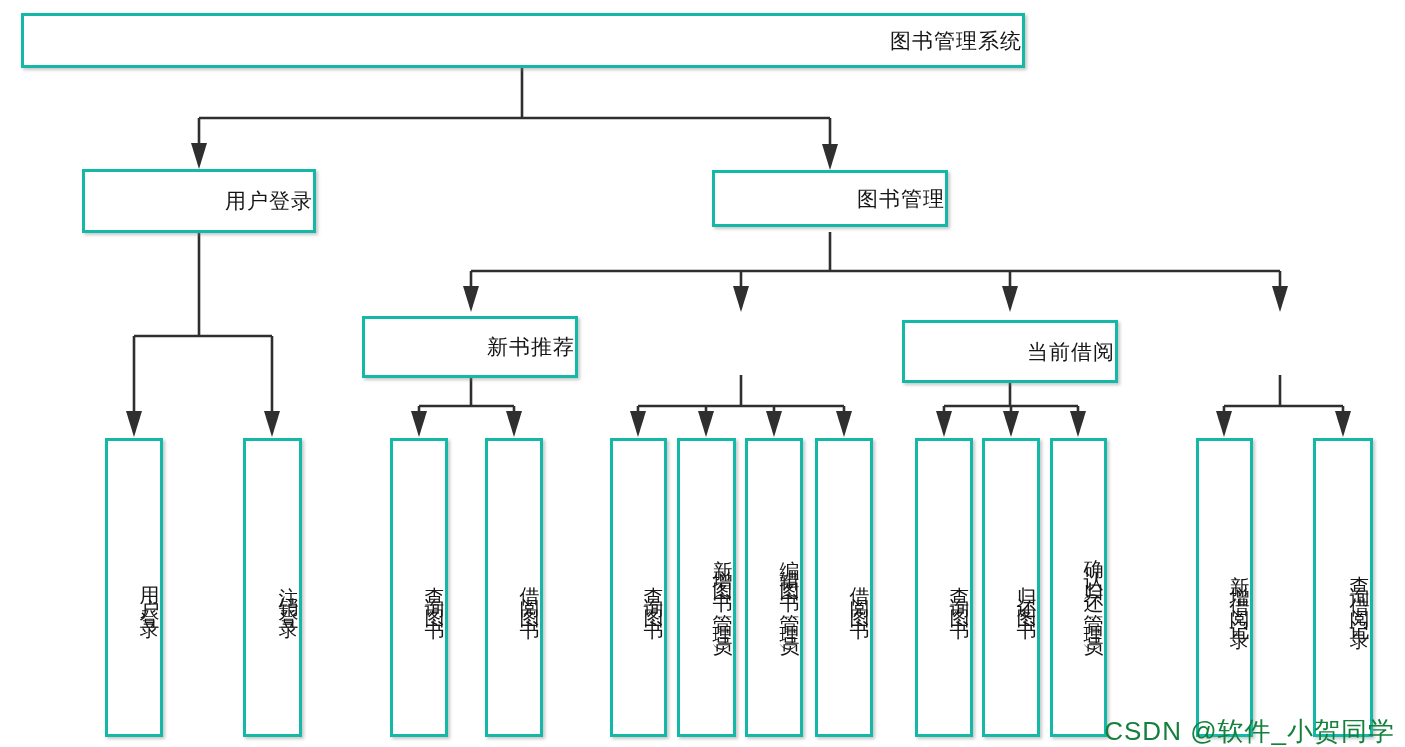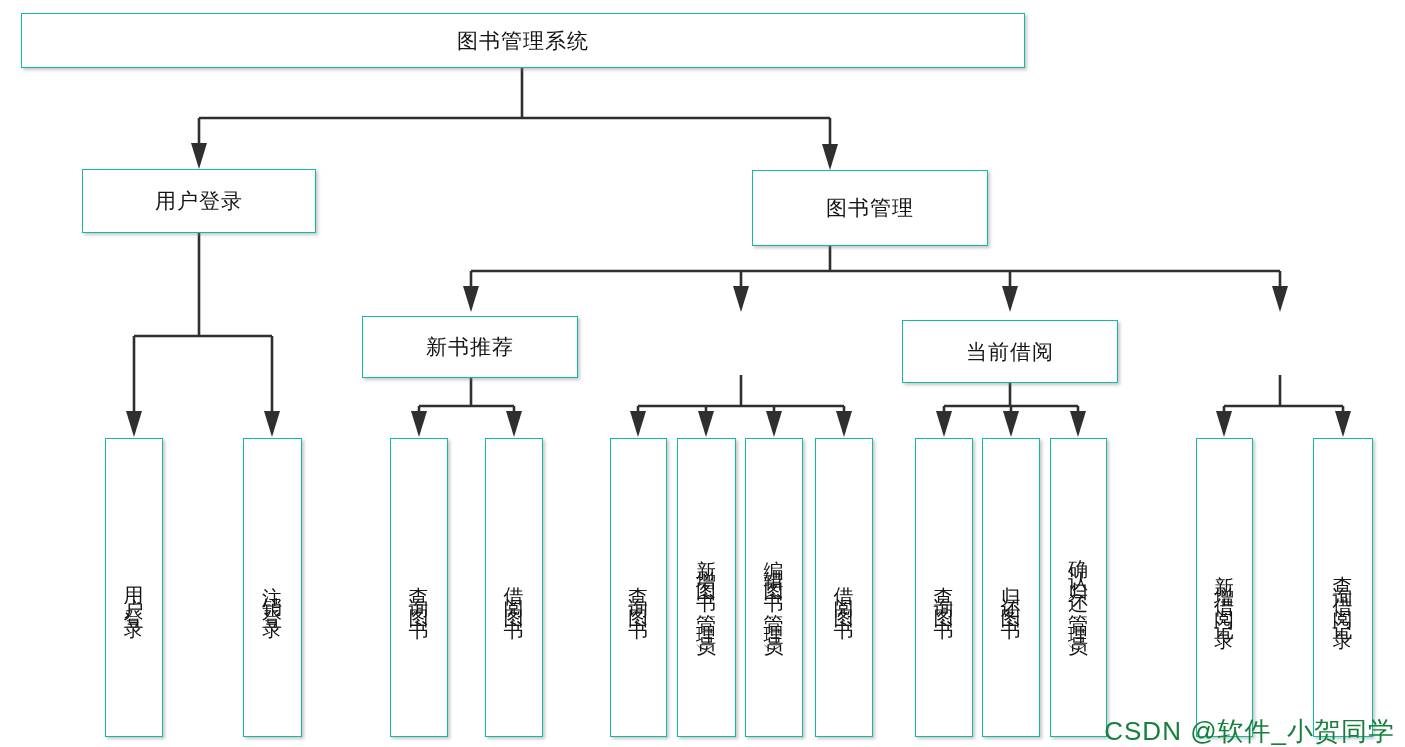--- a/index.html
+++ b/index.html
@@ -17,24 +17,24 @@
   }
   #connector-layer {
     position: absolute;
     left: 0; top: 0;
     width: 1405px; height: 747px;
   }
   .box {
     position: absolute;
     box-sizing: border-box;
     background: #ffffff;
-    border: 1px solid #14b8a6;
+    border: 3px solid #14b8a6;
     display: flex;
     align-items: center;
-    justify-content: center;
+    justify-content: flex-end;
     color: #151515;
     box-shadow: 2px 2px 3px rgba(130,130,130,0.45);
   }
   .hbox {
     font-size: 21px;
     letter-spacing: 1px;
   }
   .vbox .vtext {
     writing-mode: vertical-rl;
     text-orientation: mixed;
@@ -42,21 +42,21 @@
     line-height: 1;
     letter-spacing: 11px;
     margin-bottom: -11px; 
     color: #151515;
     white-space: nowrap;
   }
   
   .n-root   { left: 21px;  top: 13px;  width: 1004px; height: 55px; }
   
   .n-login  { left: 82px;  top: 169px; width: 234px;  height: 64px; }
-  .n-mgmt   { left: 712px; top: 170px; width: 236px;  height: 76px; margin-left: 40px; }
+  .n-mgmt   { left: 712px; top: 170px; width: 236px;  height: 57px; }
   
   .n-g0 { left: 362px;  top: 316px; width: 216px; height: 62px; }
   .n-g1 { left: 633px;  top: 312px; width: 216px; height: 63px; }
   .n-g2 { left: 902px;  top: 312px; width: 216px; height: 63px; margin-top: 8px; }
   .n-g3 { left: 1172px; top: 312px; width: 216px; height: 63px; }
   
   .leaf { top: 438px; height: 299px; }
   .n-l0  { left: 105px;  width: 58px; }
   .n-l1  { left: 243px;  width: 59px; }
   .n-l2  { left: 390px;  width: 58px; }

